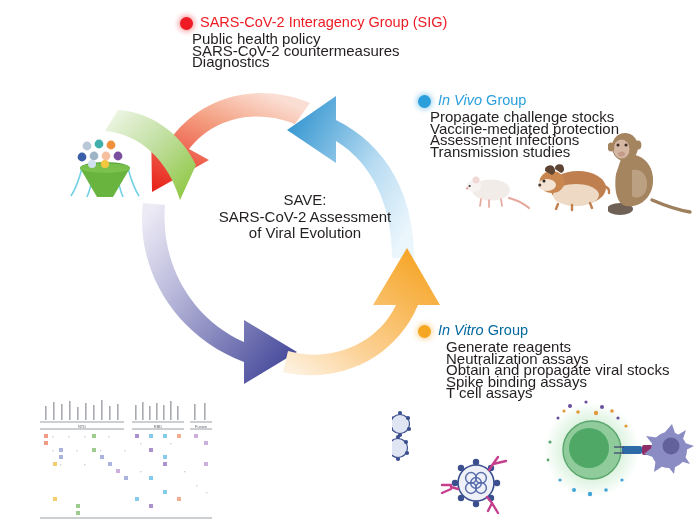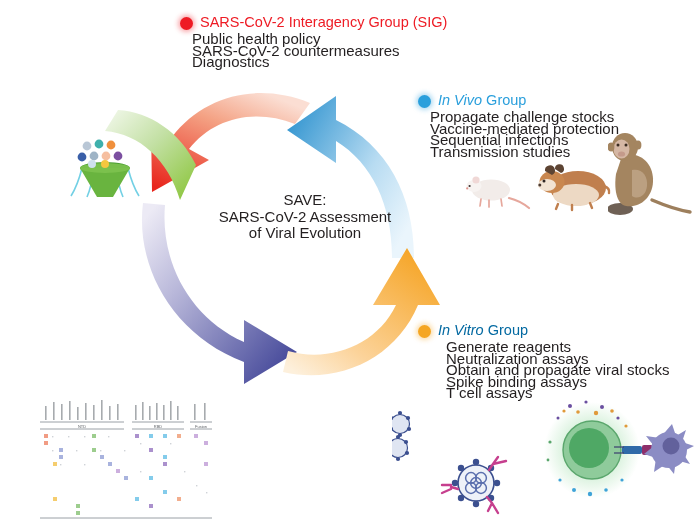--- a/index.html
+++ b/index.html
@@ -187,21 +187,21 @@
 
 
   <div class="group" id="grp-invivo">
     <div class="group-head">
       <span class="dot blue"></span>
       <span class="group-title t-blue"><i class="ital">In Vivo</i><span> Group</span></span>
     </div>
     <div class="bullets">
       <div>Propagate challenge stocks</div>
       <div>Vaccine-mediated protection</div>
-      <div>Sequential infections</div>
+      <div>Assessment infections</div>
       <div>Transmission studies</div>
     </div>
   </div>
 
   <div class="group" id="grp-invitro">
     <div class="group-head">
       <span class="dot orange"></span>
       <span class="group-title t-orange"><i class="ital">In Vitro</i><span> Group</span></span>
     </div>
     <div class="bullets">

